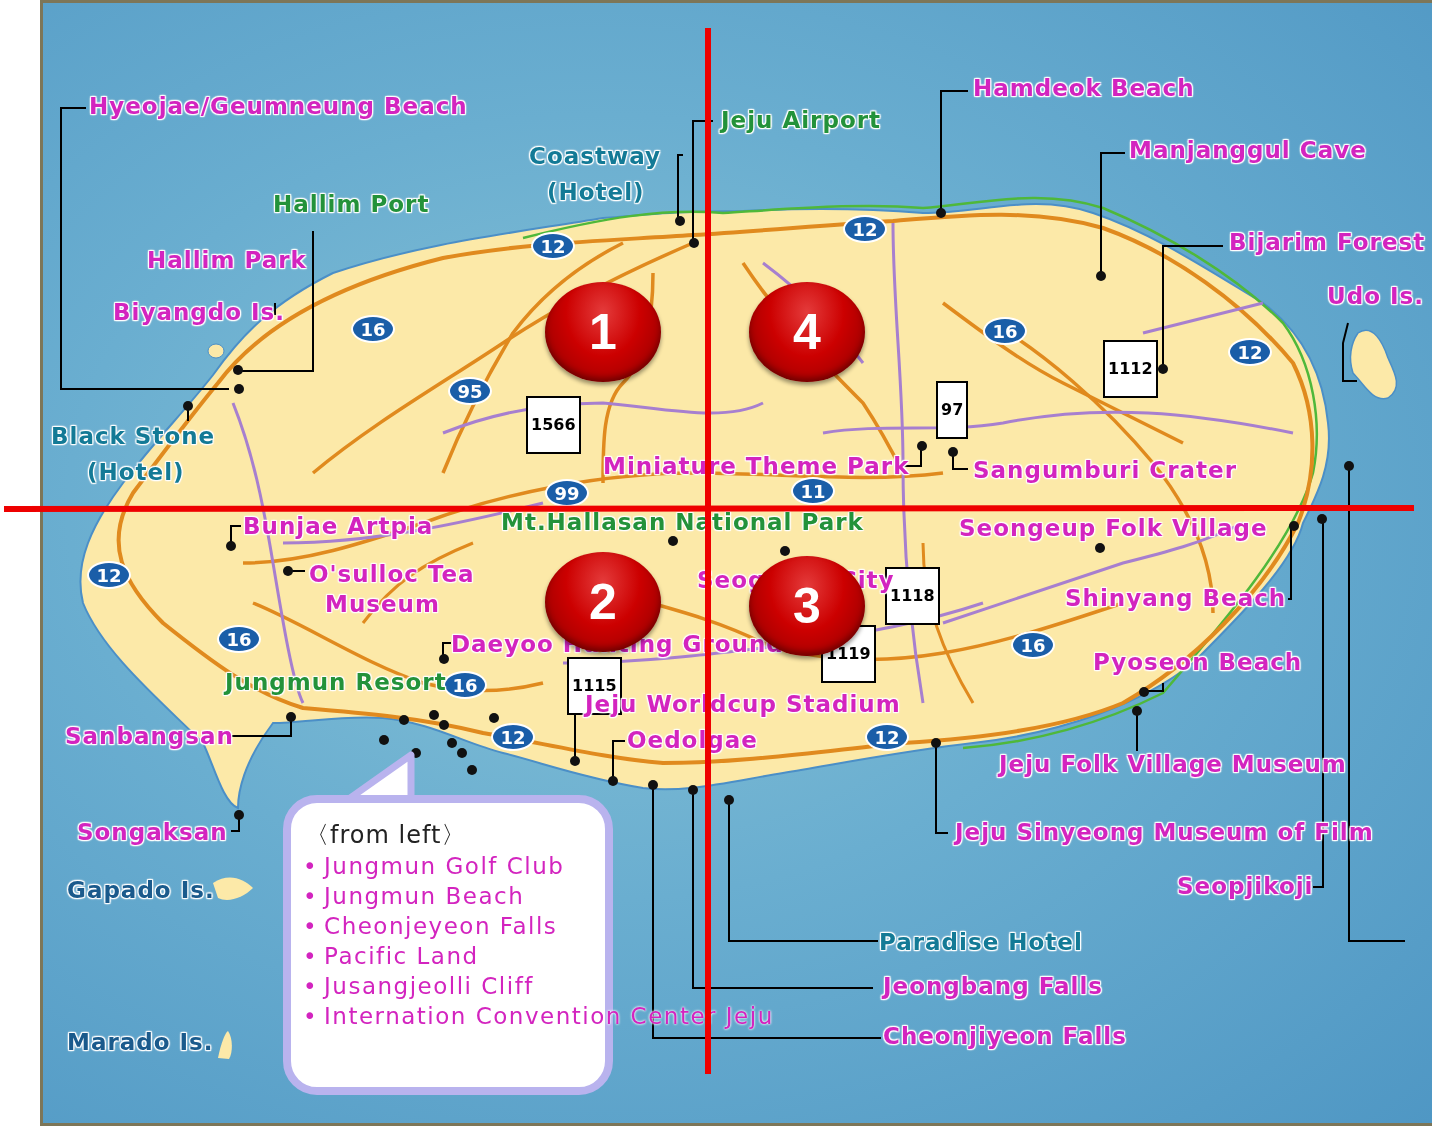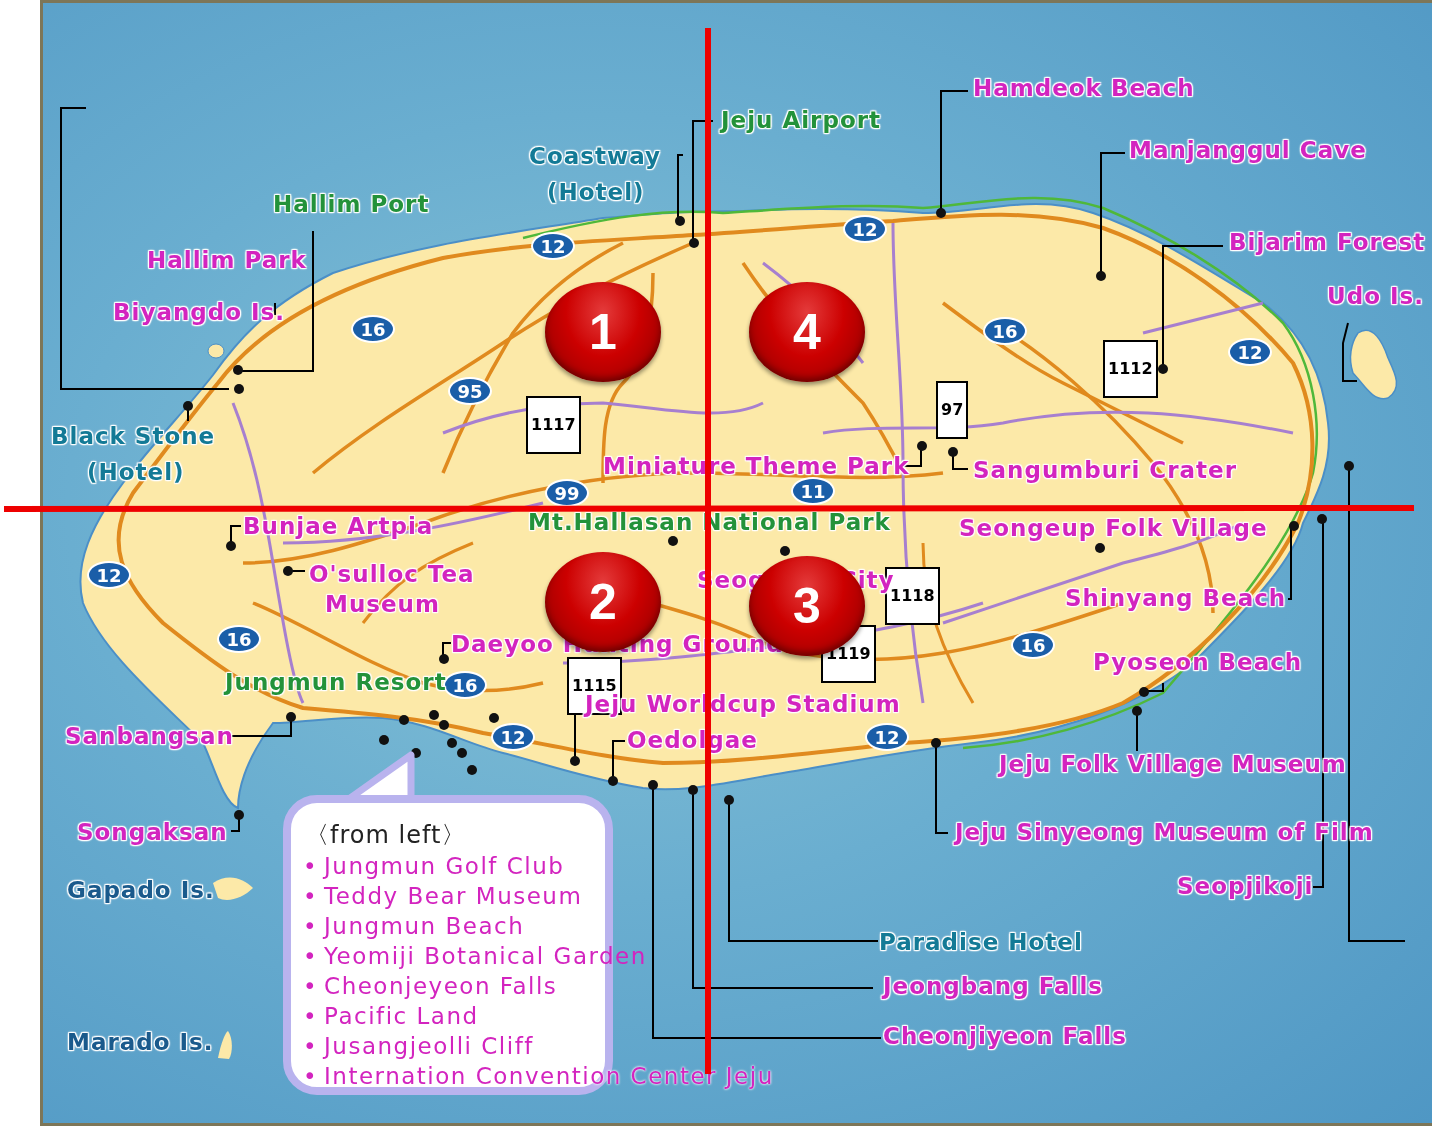--- a/index.html
+++ b/index.html
@@ -149,42 +149,43 @@
   <div class="shield" style="left:822px;top:720px;">12</div>
   <div class="shield" style="left:308px;top:312px;">16</div>
   <div class="shield" style="left:940px;top:314px;">16</div>
   <div class="shield" style="left:174px;top:622px;">16</div>
   <div class="shield" style="left:400px;top:668px;">16</div>
   <div class="shield" style="left:968px;top:628px;">16</div>
   <div class="shield" style="left:405px;top:374px;">95</div>
   <div class="shield" style="left:502px;top:476px;">99</div>
   <div class="shield" style="left:748px;top:474px;">11</div>
 
-  <div class="route-box" style="left:483px;top:393px;">1117</div>
+  <div class="route-box" style="left:483px;top:393px;">1566</div>
   <div class="route-box" style="left:1060px;top:337px;">1112</div>
   <div class="route-box" style="left:893px;top:378px;">97</div>
   <div class="route-box" style="left:842px;top:564px;">1118</div>
   <div class="route-box" style="left:524px;top:654px;">1115</div>
   <div class="route-box" style="left:778px;top:622px;">1119</div>
 
+  <div class="lbl pink" style="left:46px;top:90px;">Hyeojae/Geumneung Beach</div>
   <div class="lbl green" style="left:230px;top:188px;">Hallim Port</div>
   <div class="lbl pink" style="left:104px;top:244px;">Hallim Park</div>
   <div class="lbl pink" style="left:70px;top:296px;text-align:center;">Biyangdo Is.</div>
   <div class="lbl teal" style="left:8px;top:420px;">Black Stone</div>
   <div class="lbl teal" style="left:44px;top:456px;">(Hotel)</div>
   <div class="lbl teal" style="left:486px;top:140px;">Coastway</div>
   <div class="lbl teal" style="left:504px;top:176px;">(Hotel)</div>
   <div class="lbl green" style="left:678px;top:104px;">Jeju Airport</div>
   <div class="lbl pink" style="left:930px;top:72px;">Hamdeok Beach</div>
   <div class="lbl pink" style="left:1086px;top:134px;">Manjanggul Cave</div>
   <div class="lbl pink" style="left:1186px;top:226px;">Bijarim Forest</div>
   <div class="lbl pink" style="left:1284px;top:280px;">Udo Is.</div>
   <div class="lbl pink" style="left:560px;top:450px;">Miniature Theme Park</div>
   <div class="lbl pink" style="left:930px;top:454px;">Sangumburi Crater</div>
-  <div class="lbl green" style="left:485px;top:506px;">Mt.Hallasan National Park</div>
+  <div class="lbl green" style="left:458px;top:506px;">Mt.Hallasan National Park</div>
   <div class="lbl pink" style="left:916px;top:512px;">Seongeup Folk Village</div>
   <div class="lbl pink" style="left:1022px;top:582px;">Shinyang Beach</div>
   <div class="lbl pink" style="left:200px;top:510px;">Bunjae Artpia</div>
   <div class="lbl pink" style="left:266px;top:558px;">O'sulloc Tea</div>
   <div class="lbl pink" style="left:266px;top:588px;padding-left:16px;">Museum</div>
   <div class="lbl pink" style="left:408px;top:628px;">Daeyoo Hunting Ground</div>
   <div class="lbl pink" style="left:654px;top:564px;">Seogwipo City</div>
   <div class="lbl green" style="left:182px;top:666px;">Jungmun Resort</div>
   <div class="lbl pink" style="left:22px;top:720px;">Sanbangsan</div>
   <div class="lbl pink" style="left:542px;top:688px;">Jeju Worldcup Stadium</div>
@@ -201,23 +202,21 @@
   <div class="lbl navy" style="left:24px;top:1026px;">Marado Is.</div>
 
   <svg class="layer" width="1392" height="1126" viewBox="0 0 1392 1126">
     <path d="M300,800 L368,752 L368,800 Z" fill="#ffffff" stroke="#b9b3ee" stroke-width="7" stroke-linejoin="round"></path>
   </svg>
 
   <div class="callout">
     <div class="callout-head">〈from left〉</div>
     <ul class="callout-list">
       <li>Jungmun Golf Club</li>
-      <li>Teddy Bear Museum</li>
       <li>Jungmun Beach</li>
-      <li>Yeomiji Botanical Garden</li>
       <li>Cheonjeyeon Falls</li>
       <li>Pacific Land</li>
       <li>Jusangjeolli Cliff</li>
       <li style="text-shadow:0 0 2px #fff,0 0 3px #fff;">Internation Convention Center Jeju</li>
     </ul>
   </div>
 
   <div class="marker" style="left:502px;top:279px;">1</div>
   <div class="marker" style="left:706px;top:279px;">4</div>
   <div class="marker" style="left:502px;top:549px;">2</div>

